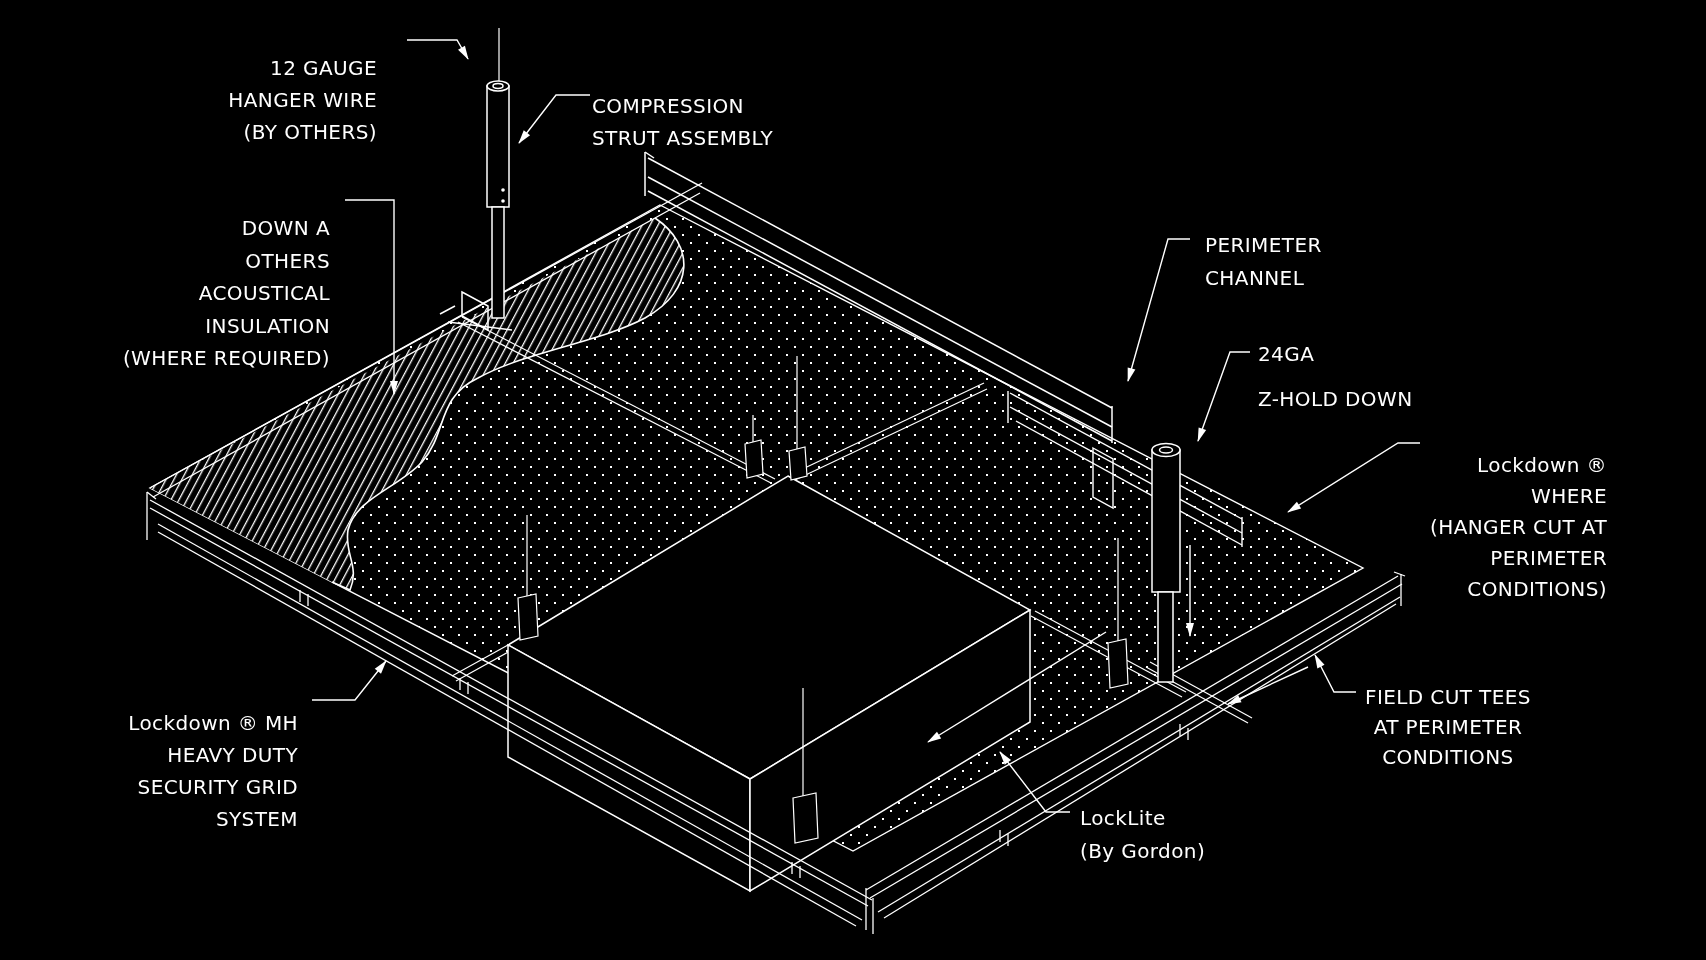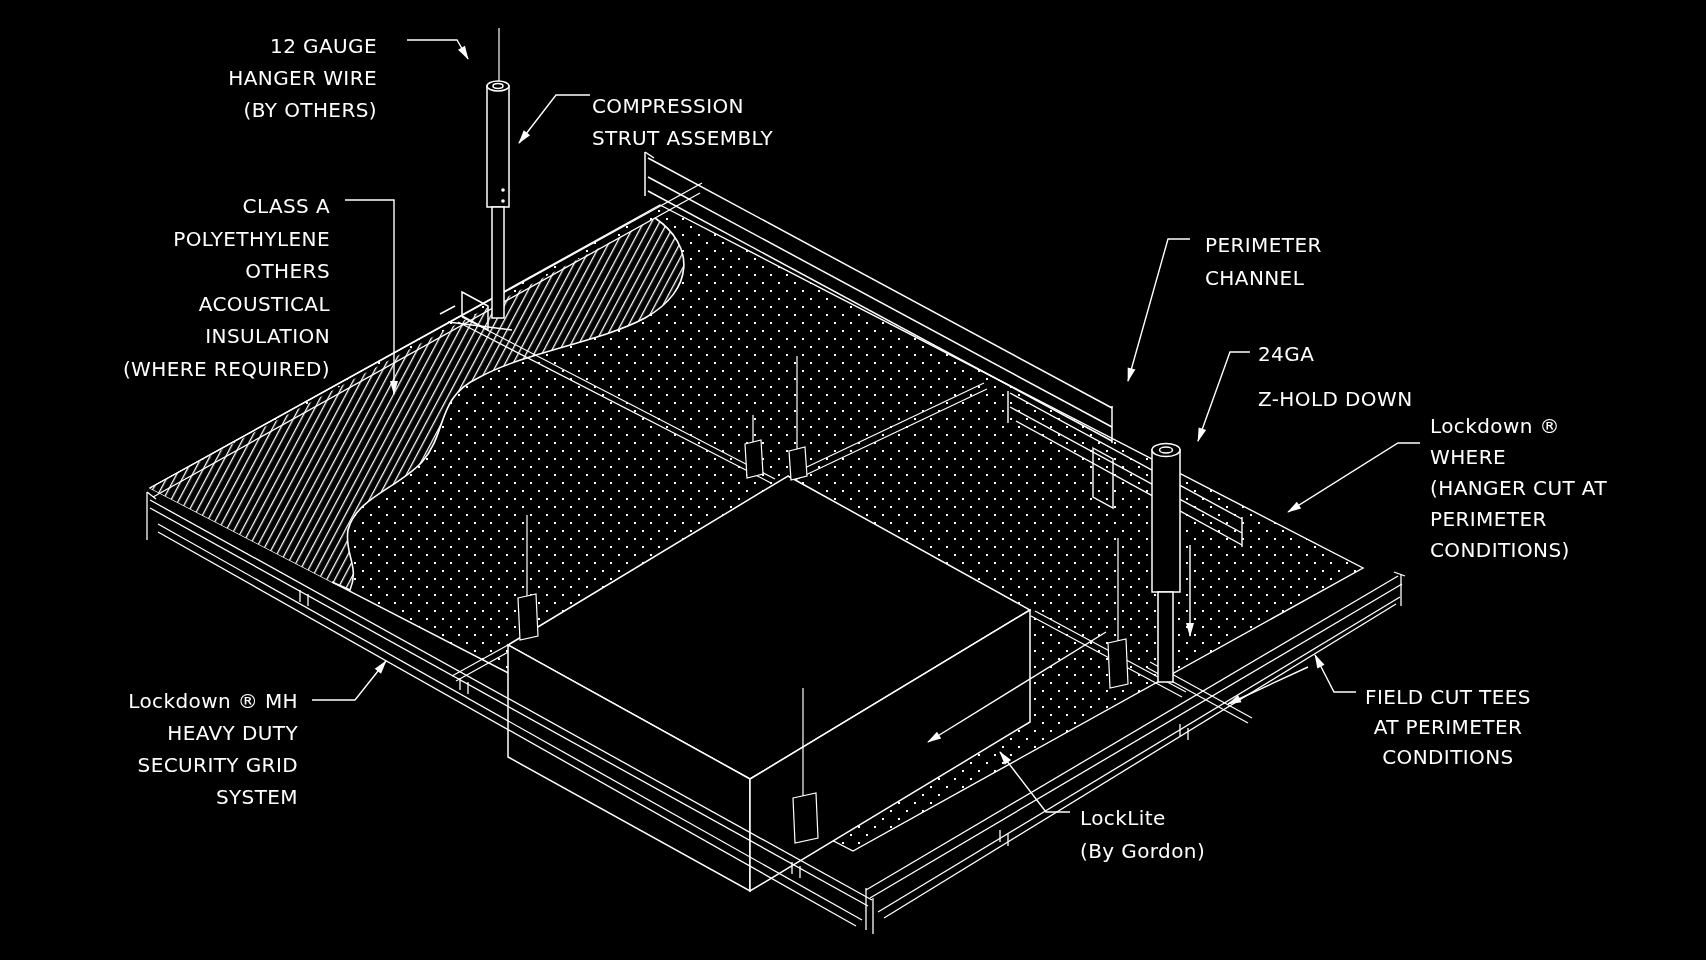--- a/index.html
+++ b/index.html
@@ -2,28 +2,28 @@
 <html><head>
 <meta charset="utf-8">
 <style>
   html,body{margin:0;padding:0;background:#000;}
   #stage{position:relative;width:1706px;height:960px;background:#000;overflow:hidden;
          font-family:"DejaVu Sans",sans-serif;}
   svg{position:absolute;left:0;top:0;}
   .lbl{position:absolute;color:#fff;font-size:20px;line-height:32px;letter-spacing:.4px;
        white-space:nowrap;}
   .lbl div{min-height:10px;}
-  .r{text-align:right;}
+  .r{text-align:right;margin-top:22px;}
   
   #lbl-hanger-wire{left:167px;top:30px;width:210px;}
   #lbl-compression{left:592px;top:90px;}
   #lbl-insulation{left:120px;top:190px;width:210px;line-height:32.6px;}
   #lbl-perimeter-channel{left:1205px;top:229px;line-height:33px;}
   #lbl-z-hold{left:1258px;top:332px;line-height:45px;}
-  #lbl-lockdown-panel{left:1430px;top:411px;line-height:31px;}
+  #lbl-lockdown-panel{left:1430px;top:450px;line-height:31px;text-align:right;}
   #lbl-field-cut{left:1365px;top:682px;line-height:30px;text-align:center;}
   #lbl-locklite{left:1080px;top:802px;line-height:33px;}
   #lbl-lockdown-mh{left:98px;top:685px;width:200px;}
 </style>
 </head>
 <body>
 
 <div id="stage">
 
 <svg width="1706" height="960" viewBox="0 0 1706 960">
@@ -188,22 +188,21 @@
     <div>HANGER WIRE</div>
     <div>(BY OTHERS)</div>
   </div>
 
   <div class="lbl" id="lbl-compression">
     <div>COMPRESSION</div>
     <div>STRUT ASSEMBLY</div>
   </div>
 
   <div class="lbl r" id="lbl-insulation">
-    <div>CLASS A</div>
-    <div>POLYETHYLENE</div>
+    <div>DOWN A</div>
     <div>OTHERS</div>
     <div>ACOUSTICAL</div>
     <div>INSULATION</div>
     <div>(WHERE REQUIRED)</div>
   </div>
 
   <div class="lbl" id="lbl-perimeter-channel">
     <div>PERIMETER</div>
     <div>CHANNEL</div>
   </div>

